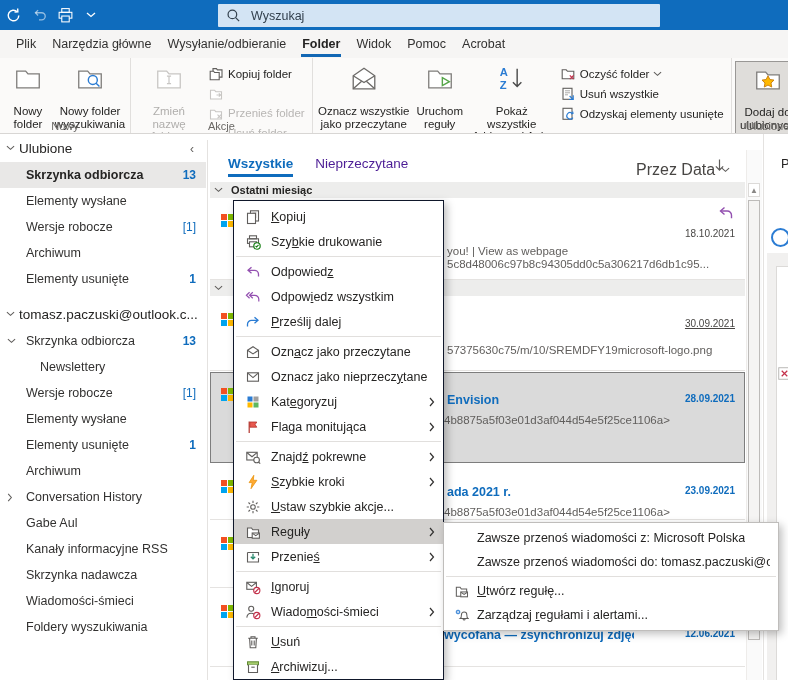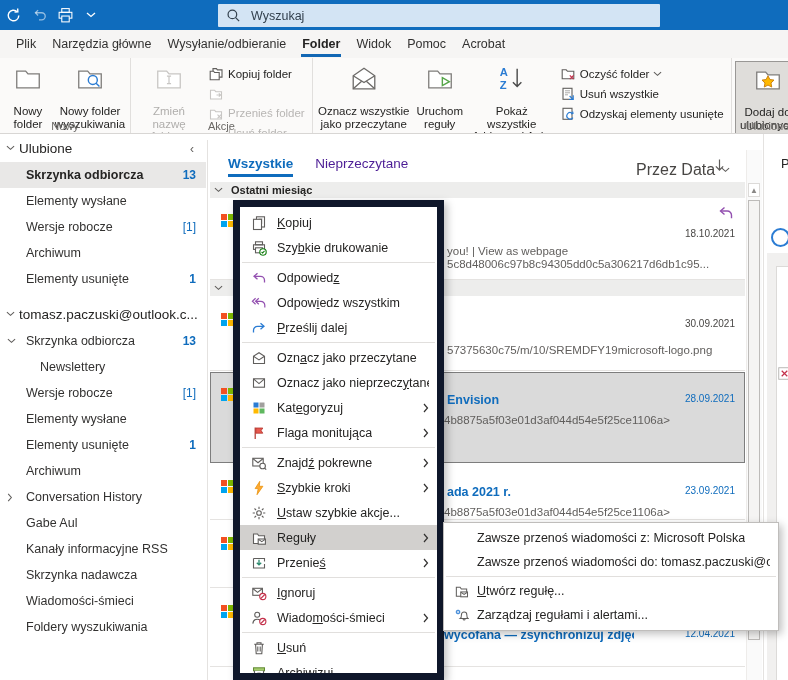--- a/index.html
+++ b/index.html
@@ -55,32 +55,32 @@
   
   .listtab{font-size:13.5px;color:#4c1d95;position:relative;cursor:default;}
   .listtab.active{color:#0f6cbd;font-weight:bold;}
   .grouphdr{background:#ededec;display:flex;align-items:center;font-size:11px;font-weight:bold;color:#252423;cursor:default;}
   .mrow{position:absolute;background:#fff;border-bottom:1px solid #e5e3e1;cursor:default;}
   .mrow.sel{background:#dadada;border:1px solid #7d7d7d;}
   .frag{position:absolute;white-space:nowrap;}
   .snip{font-size:11.5px;color:#605e5c;}
   .subj{font-size:12.5px;font-weight:bold;color:#0f6cbd;}
   .dt{font-size:10px;color:#484644;}
-  .dt.unread{color:#0f6cbd;font-weight:normal;}
+  .dt.unread{color:#0f6cbd;font-weight:bold;}
   .mslogo{position:absolute;width:13px;height:13px;display:grid;grid-template-columns:6px 6px;grid-gap:1px;}
   .mslogo i{display:block;width:6px;height:6px;}
 
   
   .sbtrack{left:746px;top:150px;width:16px;height:530px;background:#fafafa;border-left:1px solid #eeecea;box-sizing:border-box;}
   .sbarrow{left:748px;top:183px;width:12px;height:14px;color:#8a8886;font-size:8px;display:flex;align-items:center;justify-content:center;border:1px solid #dcdad8;background:#fff;box-sizing:border-box;}
   .sbthumb{left:748px;top:200px;width:12px;height:440px;background:#f5f4f3;border:1px solid #bdbbb9;box-sizing:border-box;}
   .rpane{left:763px;top:134px;width:25px;height:546px;background:#fff;border-left:1px solid #e4e2e0;box-sizing:border-box;}
 
   
-  .menu{left:233px;top:200px;width:211px;height:480px;background:#fff;border:7px solid #0f172a;
+  .menu{left:233px;top:200px;width:211px;height:480px;background:#fff;border:1px solid #0f172a;
         box-shadow:3px 3px 8px rgba(0,0,0,0.25);box-sizing:border-box;padding-top:3px;overflow:hidden;z-index:20;}
   .mi{height:25px;display:flex;align-items:center;padding:0 8px 0 10px;font-size:12.5px;color:#252423;cursor:default;}
   .mi.hl{background:#d2d0ce;}
   .mi .mic{width:18px;display:flex;justify-content:center;margin-right:9px;flex:0 0 18px;}
   .mi .mlbl{white-space:nowrap;overflow:hidden;}
   .mi .marr{margin-left:auto;}
   .msep{height:1px;background:#e1dfdd;margin:2px 2px;}
   .submenu{left:443px;top:522px;width:336px;background:#fff;border:1px solid #bfbdbb;
         box-shadow:3px 3px 8px rgba(0,0,0,0.25);box-sizing:border-box;padding:3px 0;z-index:21;}
   .submenu .mi{height:24px;}
@@ -436,21 +436,21 @@
       <span class="abs frag dt" style="left: 640px; top: 228px; width: 95px; text-align: right;">18.10.2021</span>
       <span class="abs frag snip" style="left: 447px; top: 245px; max-width: 295px; overflow: hidden;">you! | View as webpage</span>
       <span class="abs frag snip" style="left: 447px; top: 258px; max-width: 295px; overflow: hidden;">5c8d48006c97b8c94305dd0c5a306217d6db1c95...</span>
       <div class="mrow" style="left: 210px; top: 297px; width: 535px; height: 74px; box-sizing: border-box;"></div>
       <span class="mslogo" style="left: 221px; top: 313px; position: absolute;">
         <i style="background: rgb(242, 80, 34);"></i>
         <i style="background: rgb(127, 186, 0);"></i>
         <i style="background: rgb(0, 164, 239);"></i>
         <i style="background: rgb(255, 185, 0);"></i>
       </span>
-      <span class="abs frag dt" style="left: 640px; top: 318px; width: 95px; text-align: right;">30.09.2021</span>
+      <span class="abs frag dt" style="left: 640px; top: 318px; width: 95px; text-align: right; text-decoration: underline;">30.09.2021</span>
       <span class="abs frag snip" style="left: 447px; top: 344px; max-width: 295px; overflow: hidden;">57375630c75/m/10/SREMDFY19microsoft-logo.png</span>
       <div class="mrow sel" style="left: 210px; top: 372px; width: 535px; height: 91px; box-sizing: border-box;"></div>
       <span class="mslogo" style="left: 221px; top: 388px; position: absolute;">
         <i style="background: rgb(242, 80, 34);"></i>
         <i style="background: rgb(127, 186, 0);"></i>
         <i style="background: rgb(0, 164, 239);"></i>
         <i style="background: rgb(255, 185, 0);"></i>
       </span>
       <span class="abs frag dt unread" style="left: 640px; top: 393px; width: 95px; text-align: right;">28.09.2021</span>
       <span class="abs frag subj" style="left: 447px; top: 393px; max-width: 190px; overflow: hidden;">Envision</span>
@@ -472,21 +472,21 @@
         <i style="background: rgb(0, 164, 239);"></i>
         <i style="background: rgb(255, 185, 0);"></i>
       </span>
       <div class="mrow" style="left: 210px; top: 589px; width: 535px; height: 78px; box-sizing: border-box;"></div>
       <span class="mslogo" style="left: 221px; top: 605px; position: absolute;">
         <i style="background: rgb(242, 80, 34);"></i>
         <i style="background: rgb(127, 186, 0);"></i>
         <i style="background: rgb(0, 164, 239);"></i>
         <i style="background: rgb(255, 185, 0);"></i>
       </span>
-      <span class="abs frag dt unread" style="left: 640px; top: 628px; width: 95px; text-align: right;">12.04.2021</span>
+      <span class="abs frag dt unread" style="left: 640px; top: 628px; width: 95px; text-align: right;">12.06.2021</span>
       <span class="abs frag subj" style="left: 444px; top: 628px; max-width: 190px; overflow: hidden;">wycofana — zsynchronizuj zdjęcia z usługą On...</span>
     </div>
 
   <div class="abs sbtrack"></div>
   <div class="abs sbarrow">▲</div>
   <div class="abs sbthumb"></div>
 
   <div class="abs rpane">
     <span class="abs" style="left:17px;top:22px;font-size:13px;color:#252423;">P</span>
     <span class="abs" style="left:7px;top:94px;width:15px;height:15px;border:2px solid #2b7cd3;border-radius:50%;"></span>

